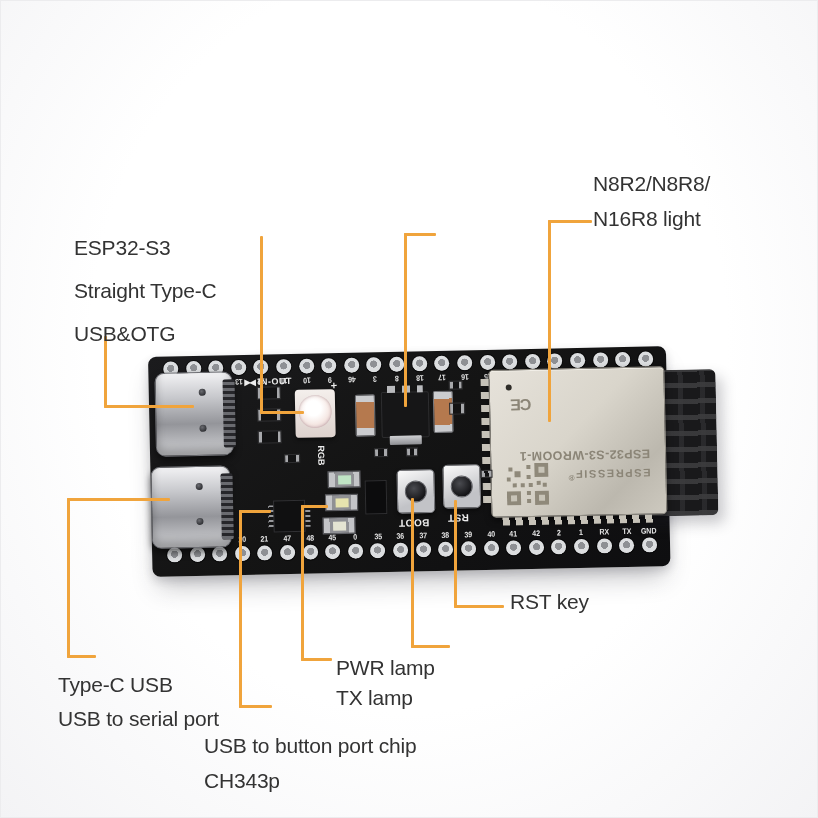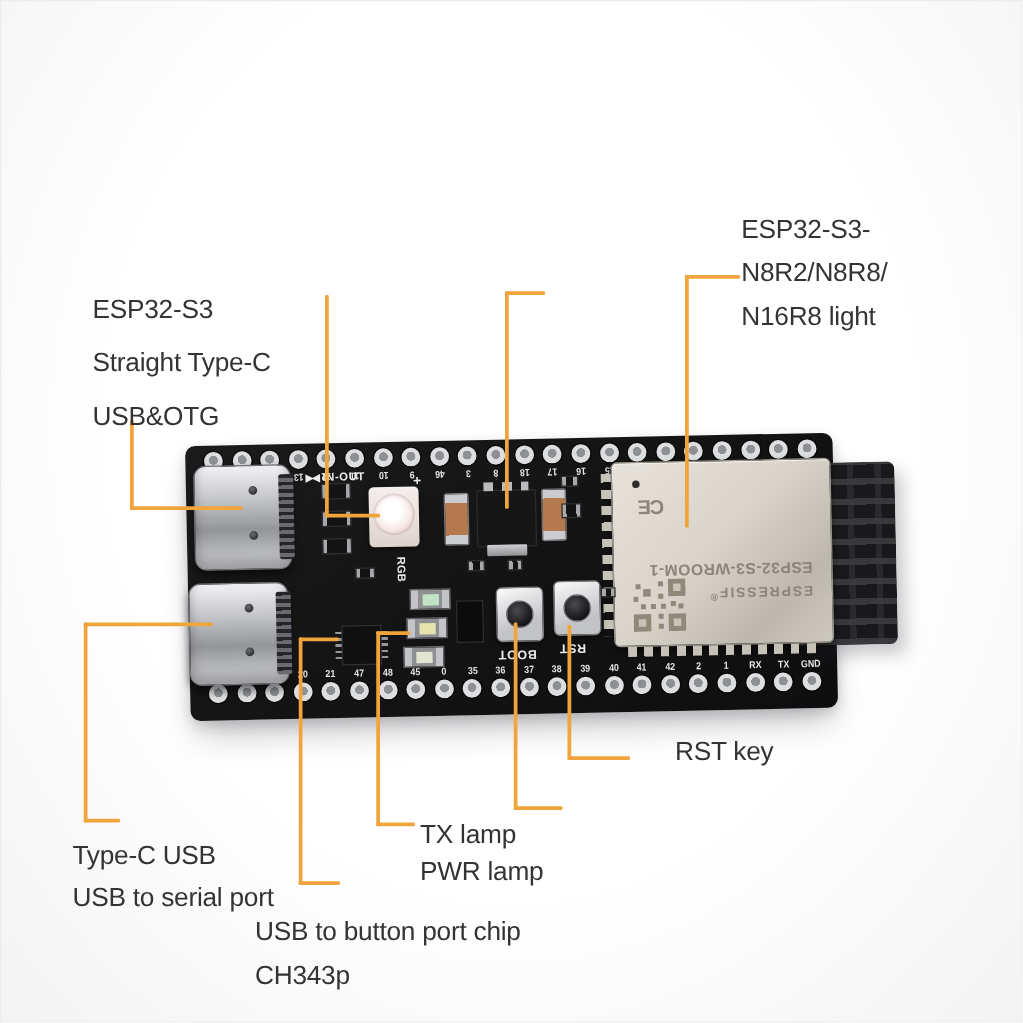--- a/index.html
+++ b/index.html
@@ -13,21 +13,21 @@
   .stage{position:relative;width:818px;height:818px;
     background:radial-gradient(ellipse at 50% 42%, #ffffff 55%, #f3f3f5 100%);
     outline:1px solid #ececee;outline-offset:-1px;}
 
   
   .ann{position:absolute;font-size:21px;color:var(--label-text);letter-spacing:-0.2px;white-space:nowrap;z-index:6}
   .a-rgb  {left:228px;top:170px;line-height:33px}
   .a-otg  {left:74px; top:226px;line-height:43px}
   .a-pwr  {left:436px;top:222px;line-height:24px}
   .a-mod  {left:593px;top:166px;line-height:35px}
-  .a-rst  {left:540px;top:590px}
+  .a-rst  {left:510px;top:590px}
   .a-boot {left:457px;top:634px}
   .a-lamps{left:336px;top:653px;line-height:30px}
   .a-ser  {left:58px; top:668px;line-height:34px}
   .a-chip {left:204px;top:728px;line-height:35px}
 
   
   .lead{position:absolute;background:var(--accent);z-index:5;border-radius:1px}
   .l-otg-v {left:104px;top:336px;width:3px;height:72px}
   .l-otg-h {left:104px;top:405px;width:90px;height:3px}
   .l-rgb-v {left:260px;top:236px;width:3px;height:178px}
@@ -159,30 +159,29 @@
 <body>
 
 <div class="stage">
 
   <div class="ann a-otg">
     <div>ESP32-S3</div>
     <div>Straight Type-C</div>
     <div>USB&amp;OTG</div>
   </div>
   <div class="ann a-mod">
-    <div>ESP32-S3-</div>
     <div>N8R2/N8R8/</div>
     <div>N16R8 light</div>
   </div>
   <div class="ann a-rst">
     <div>RST key</div>
   </div>
   <div class="ann a-lamps">
+    <div>PWR lamp</div>
     <div>TX lamp</div>
-    <div>PWR lamp</div>
   </div>
   <div class="ann a-ser">
     <div>Type-C USB</div>
     <div>USB to serial port</div>
   </div>
   <div class="ann a-chip">
     <div>USB to button port chip</div>
     <div>CH343p</div>
   </div>
 

